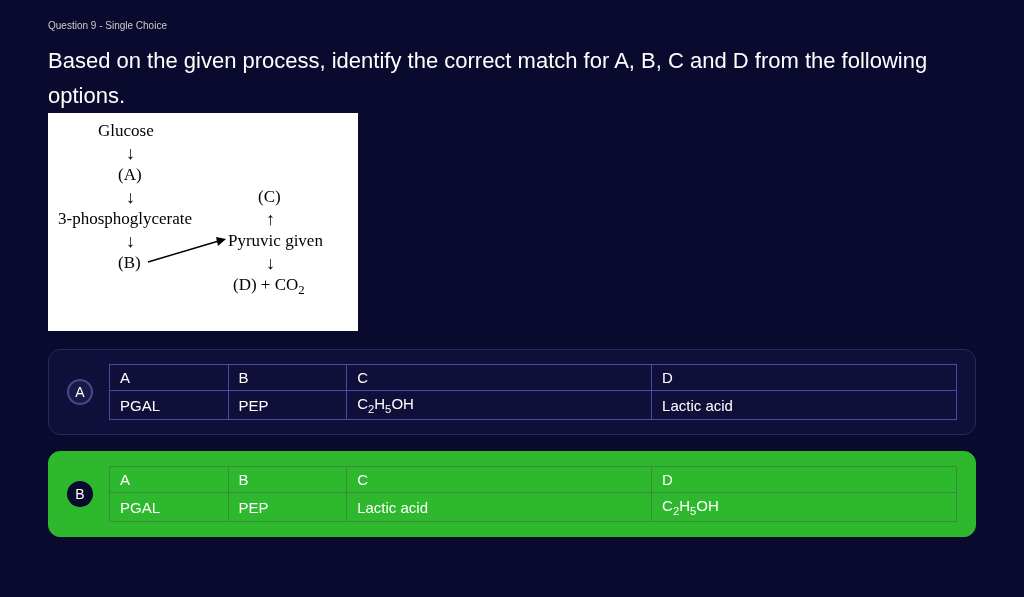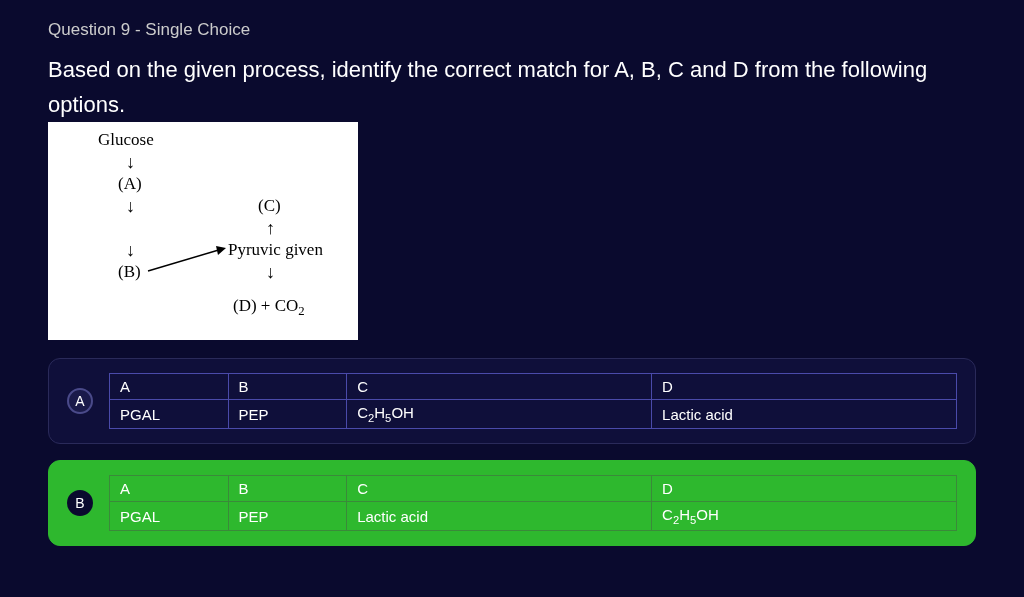--- a/index.html
+++ b/index.html
@@ -5,21 +5,21 @@
     * { margin: 0; padding: 0; box-sizing: border-box; }
     body {
       background: #0a0a2e;
       color: #fff;
       font-family: -apple-system, BlinkMacSystemFont, 'Segoe UI', sans-serif;
       padding: 20px 48px;
       width: 1024px;
       height: 597px;
     }
     .question-number {
-      font-size: 17px;
+      font-size: 10px;
       color: #ccc;
       margin-bottom: 12px;
       font-weight: 300;
     }
     .question-text {
       font-size: 22px;
       line-height: 1.6;
       margin-bottom: 0;
       font-weight: 400;
     }
@@ -38,21 +38,21 @@
     .d-arrow1 { position: absolute; top: 22px; left: 68px; font-size: 18px; }
     .d-a { position: absolute; top: 44px; left: 60px; }
     .d-arrow2 { position: absolute; top: 66px; left: 68px; font-size: 18px; }
     .d-3phos { position: absolute; top: 88px; left: 0px; }
     .d-arrow3 { position: absolute; top: 110px; left: 68px; font-size: 18px; }
     .d-b { position: absolute; top: 132px; left: 60px; }
     .d-c { position: absolute; top: 66px; left: 200px; }
     .d-arrow4 { position: absolute; top: 88px; left: 208px; font-size: 18px; }
     .d-pyruvic { position: absolute; top: 110px; left: 170px; }
     .d-arrow5 { position: absolute; top: 132px; left: 208px; font-size: 18px; }
-    .d-d { position: absolute; top: 166px; left: 175px; }
+    .d-d { position: absolute; top: 154px; left: 175px; }
     .d-slash {
       position: absolute;
       top: 115px;
       left: 88px;
       width: 82px;
       height: 28px;
     }
     .d-slash svg { width: 100%; height: 100%; }
     
     .option {
@@ -103,20 +103,21 @@
 
 <div class="question-number">Question 9 - Single Choice</div>
 <div class="question-text">Based on the given process, identify the correct match for A, B, C and D from the following options.</div>
 
 <div class="diagram">
   <div class="diagram-content">
     <div class="d-glucose">Glucose</div>
     <div class="d-arrow1">↓</div>
     <div class="d-a">(A)</div>
     <div class="d-arrow2">↓</div>
+    <div class="d-3phos">3-phosphoglycerate</div>
     <div class="d-arrow3">↓</div>
     <div class="d-b">(B)</div>
     <div class="d-c">(C)</div>
     <div class="d-arrow4">↑</div>
     <div class="d-pyruvic">Pyruvic given</div>
     <div class="d-arrow5">↓</div>
     <div class="d-d">
       <span>(D) + CO</span><sub>2</sub>
     </div>
     <div class="d-slash">

